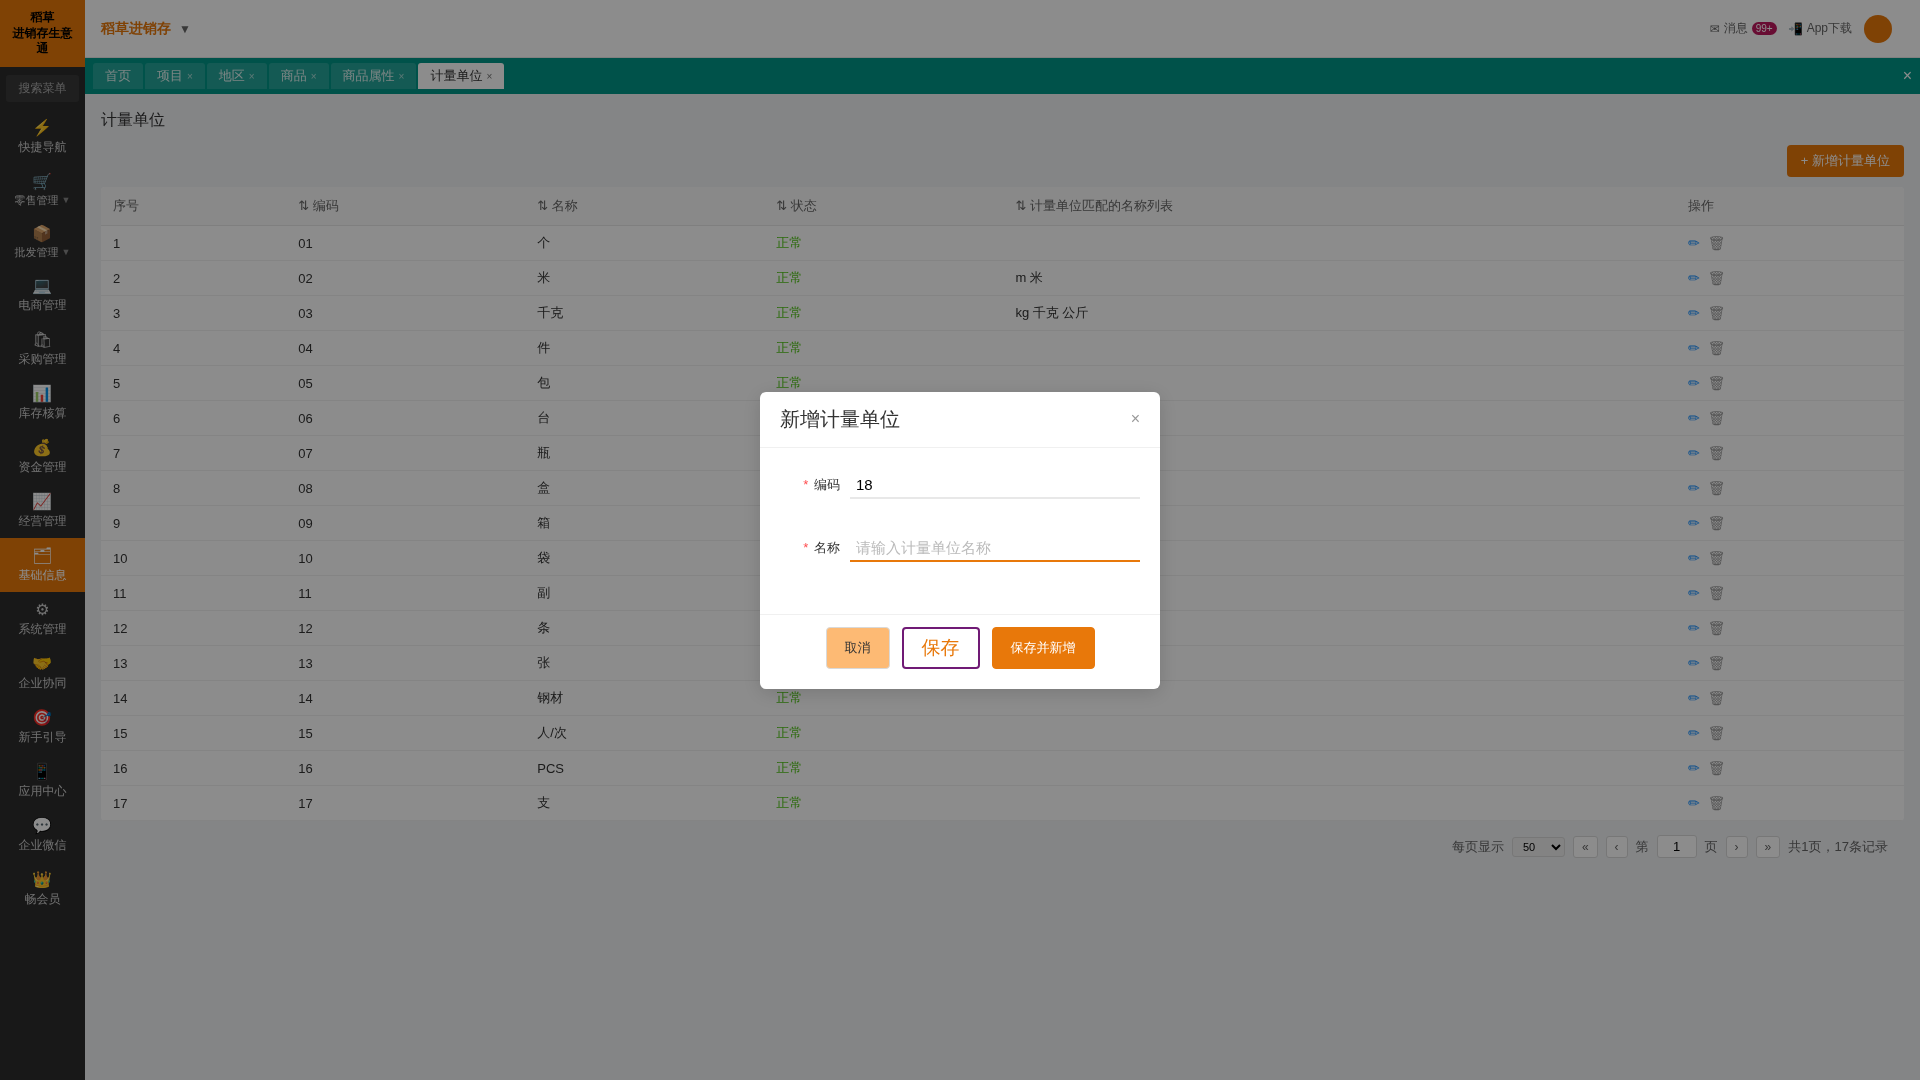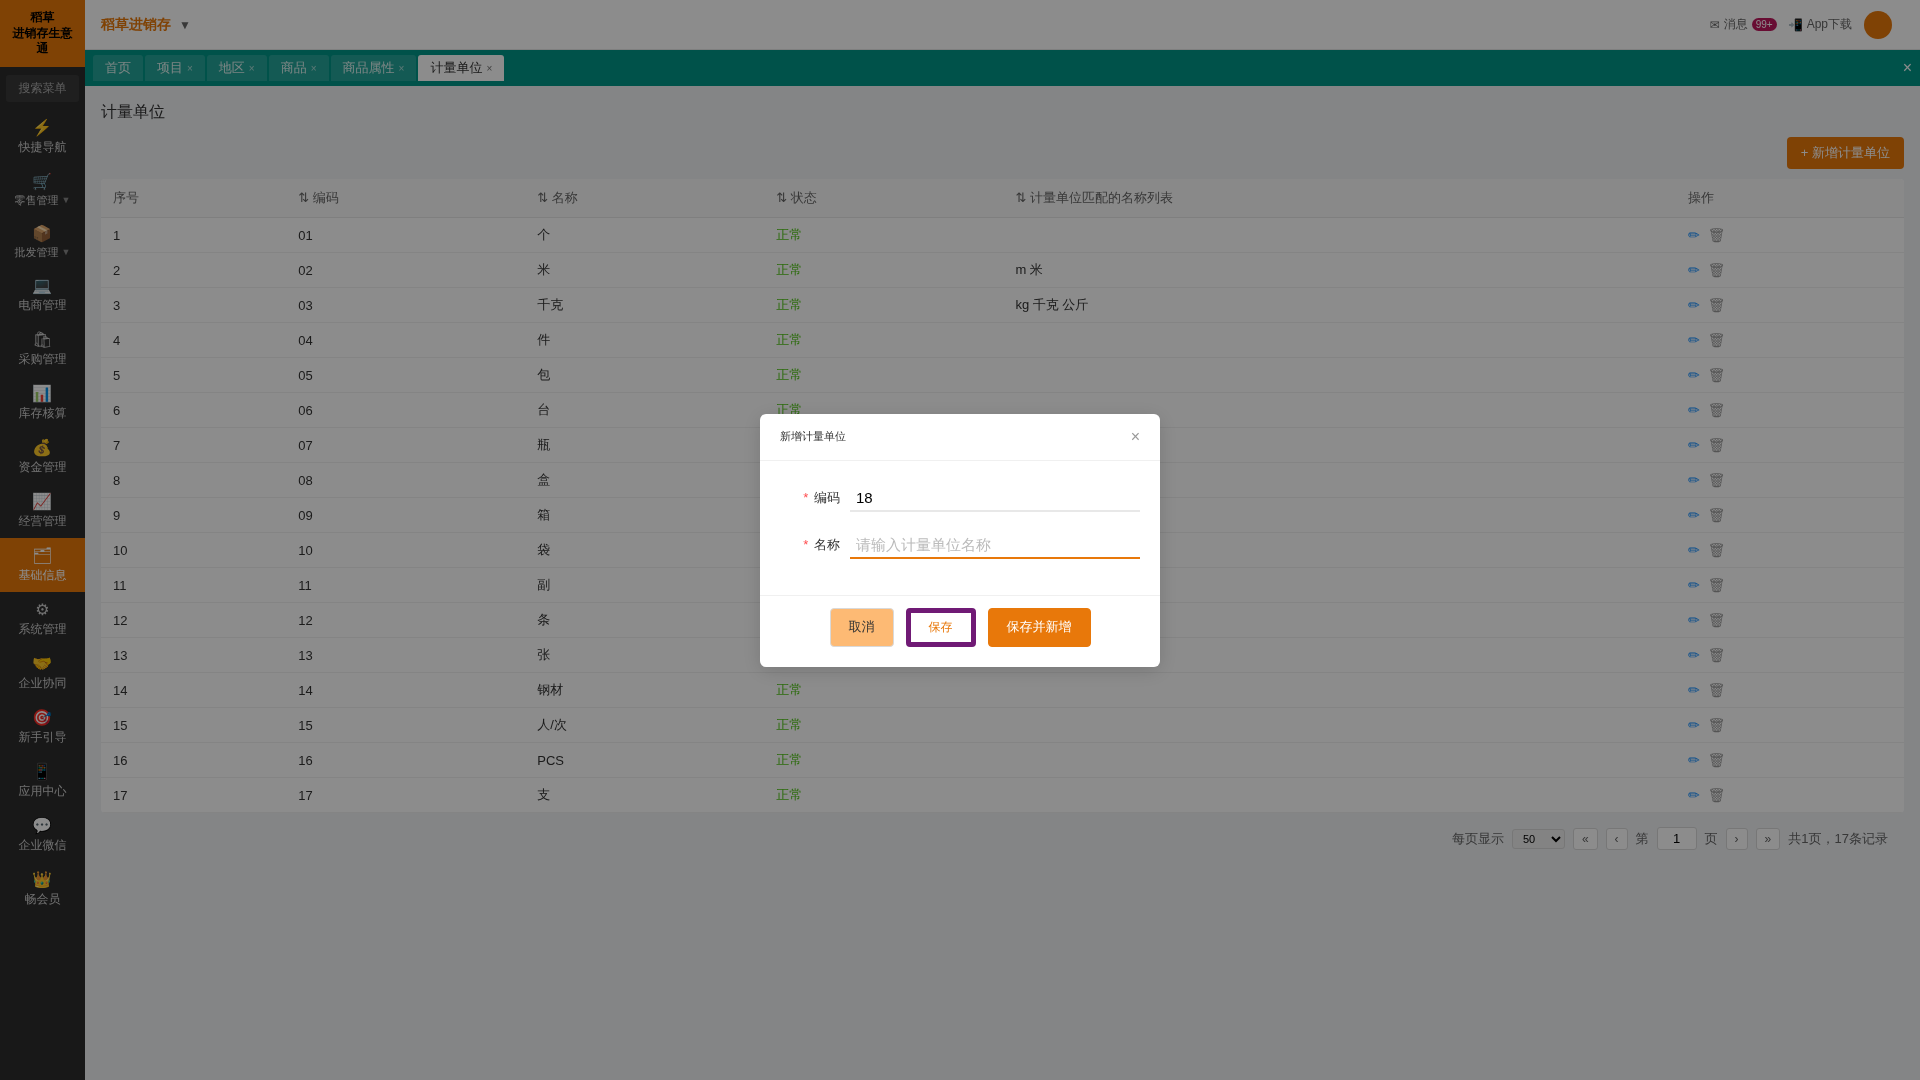--- a/index.html
+++ b/index.html
@@ -14,21 +14,21 @@
     .sidebar-item { width: 100%; padding: 8px 4px; display: flex; flex-direction: column; align-items: center; cursor: pointer; color: #ccc; font-size: 12px; text-align: center; gap: 2px; }
     .sidebar-item.active { background: #e8780a; color: #fff; }
     .sidebar-item-icon { font-size: 16px; }
     .sidebar-item-sub { display: flex; align-items: center; gap: 3px; font-size: 11px; }
     .sidebar-item-arrow { font-size: 9px; color: #888; }
 
     
     .main { flex: 1; display: flex; flex-direction: column; overflow: hidden; }
 
     
-    .topbar { height: 50px; background: #fff; display: flex; align-items: center; justify-content: space-between; padding: 0 16px; border-bottom: 1px solid #e8e8e8; flex-shrink: 0; }
+    .topbar { height: 58px; background: #fff; display: flex; align-items: center; justify-content: space-between; padding: 0 16px; border-bottom: 1px solid #e8e8e8; flex-shrink: 0; }
     .topbar-left { display: flex; align-items: center; gap: 8px; }
     .topbar-logo-small { color: #e8780a; font-weight: bold; font-size: 14px; }
     .topbar-dropdown { background: none; border: none; cursor: pointer; color: #666; font-size: 12px; }
     .topbar-right { display: flex; align-items: center; gap: 12px; }
     .topbar-msg { display: flex; align-items: center; gap: 4px; font-size: 12px; color: #666; cursor: pointer; position: relative; }
     .topbar-badge { background: #be185d; color: #fff; font-size: 10px; border-radius: 8px; padding: 1px 4px; }
     .topbar-app { font-size: 12px; color: #666; cursor: pointer; display: flex; align-items: center; gap: 3px; }
     .topbar-avatar { width: 28px; height: 28px; background: #e8780a; border-radius: 50%; cursor: pointer; }
     .topbar-username { font-size: 12px; color: #333; cursor: pointer; }
 
@@ -58,32 +58,32 @@
     
     .pagination { display: flex; align-items: center; justify-content: flex-end; padding: 14px 16px; gap: 8px; font-size: 13px; color: #666; }
     .pagination-select { border: 1px solid #d9d9d9; border-radius: 3px; padding: 2px 6px; font-size: 11px; }
     .pagination-btn { border: 1px solid #d9d9d9; background: #fff; padding: 3px 8px; border-radius: 3px; cursor: pointer; color: #666; font-size: 12px; }
     .pagination-input { border: 1px solid #d9d9d9; border-radius: 3px; padding: 3px 6px; width: 40px; text-align: center; font-size: 13px; }
 
     
     .overlay { position: fixed; top: 0; left: 0; width: 100%; height: 100%; background: rgba(0,0,0,0.45); z-index: 100; display: flex; align-items: center; justify-content: center; }
     .modal { background: #fff; border-radius: 6px; width: 400px; box-shadow: 0 4px 20px rgba(0,0,0,0.15); overflow: hidden; }
     .modal-header { padding: 14px 20px; border-bottom: 1px solid #f0f0f0; display: flex; align-items: center; justify-content: space-between; }
-    .modal-title { font-size: 11px; font-weight: 500; color: #333; }
+    .modal-title { font-size: 20px; font-weight: 500; color: #333; }
     .modal-close { background: none; border: none; font-size: 16px; color: #999; cursor: pointer; }
     .modal-body { padding: 24px 20px 16px; }
-    .form-row { display: flex; align-items: center; margin-bottom: 20px; }
+    .form-row { display: flex; align-items: center; margin-bottom: 36px; }
     .form-label { width: 60px; text-align: right; font-size: 13px; color: #333; margin-right: 10px; }
     .form-required { color: #ff4d4f; margin-right: 2px; }
     .form-input { flex: 1; border: none; border-bottom: 2px solid #e8e8e8; padding: 4px 6px; font-size: 15px; outline: none; }
     .form-input.active-border { border-bottom-color: #e8780a; }
     .form-input::placeholder { color: #bbb; }
     .modal-footer { padding: 12px 20px 20px; display: flex; justify-content: center; gap: 12px; border-top: 1px solid #f0f0f0; }
     .btn-cancel { border: 1px solid #d9d9d9; background: #fdba74; color: #333; padding: 6px 18px; border-radius: 4px; font-size: 13px; cursor: pointer; }
-    .btn-save { background: #fff; border: 5px solid #701a75; color: #e8780a; padding: 6px 18px; border-radius: 4px; font-size: 12px; cursor: pointer; }
+    .btn-save { background: #fff; border: 2px solid #701a75; color: #e8780a; padding: 6px 18px; border-radius: 4px; font-size: 19px; cursor: pointer; }
     .btn-save-add { background: #e8780a; border: 1px solid #e8780a; color: #fff; padding: 6px 18px; border-radius: 4px; font-size: 13px; cursor: pointer; }
   </style>
 </head>
 <body>
 
 <div class="sidebar">
   <div class="sidebar-logo">
     <div class="sidebar-logo-text">稻草<br>进销存生意通</div>
   </div>
   <div class="sidebar-search">

